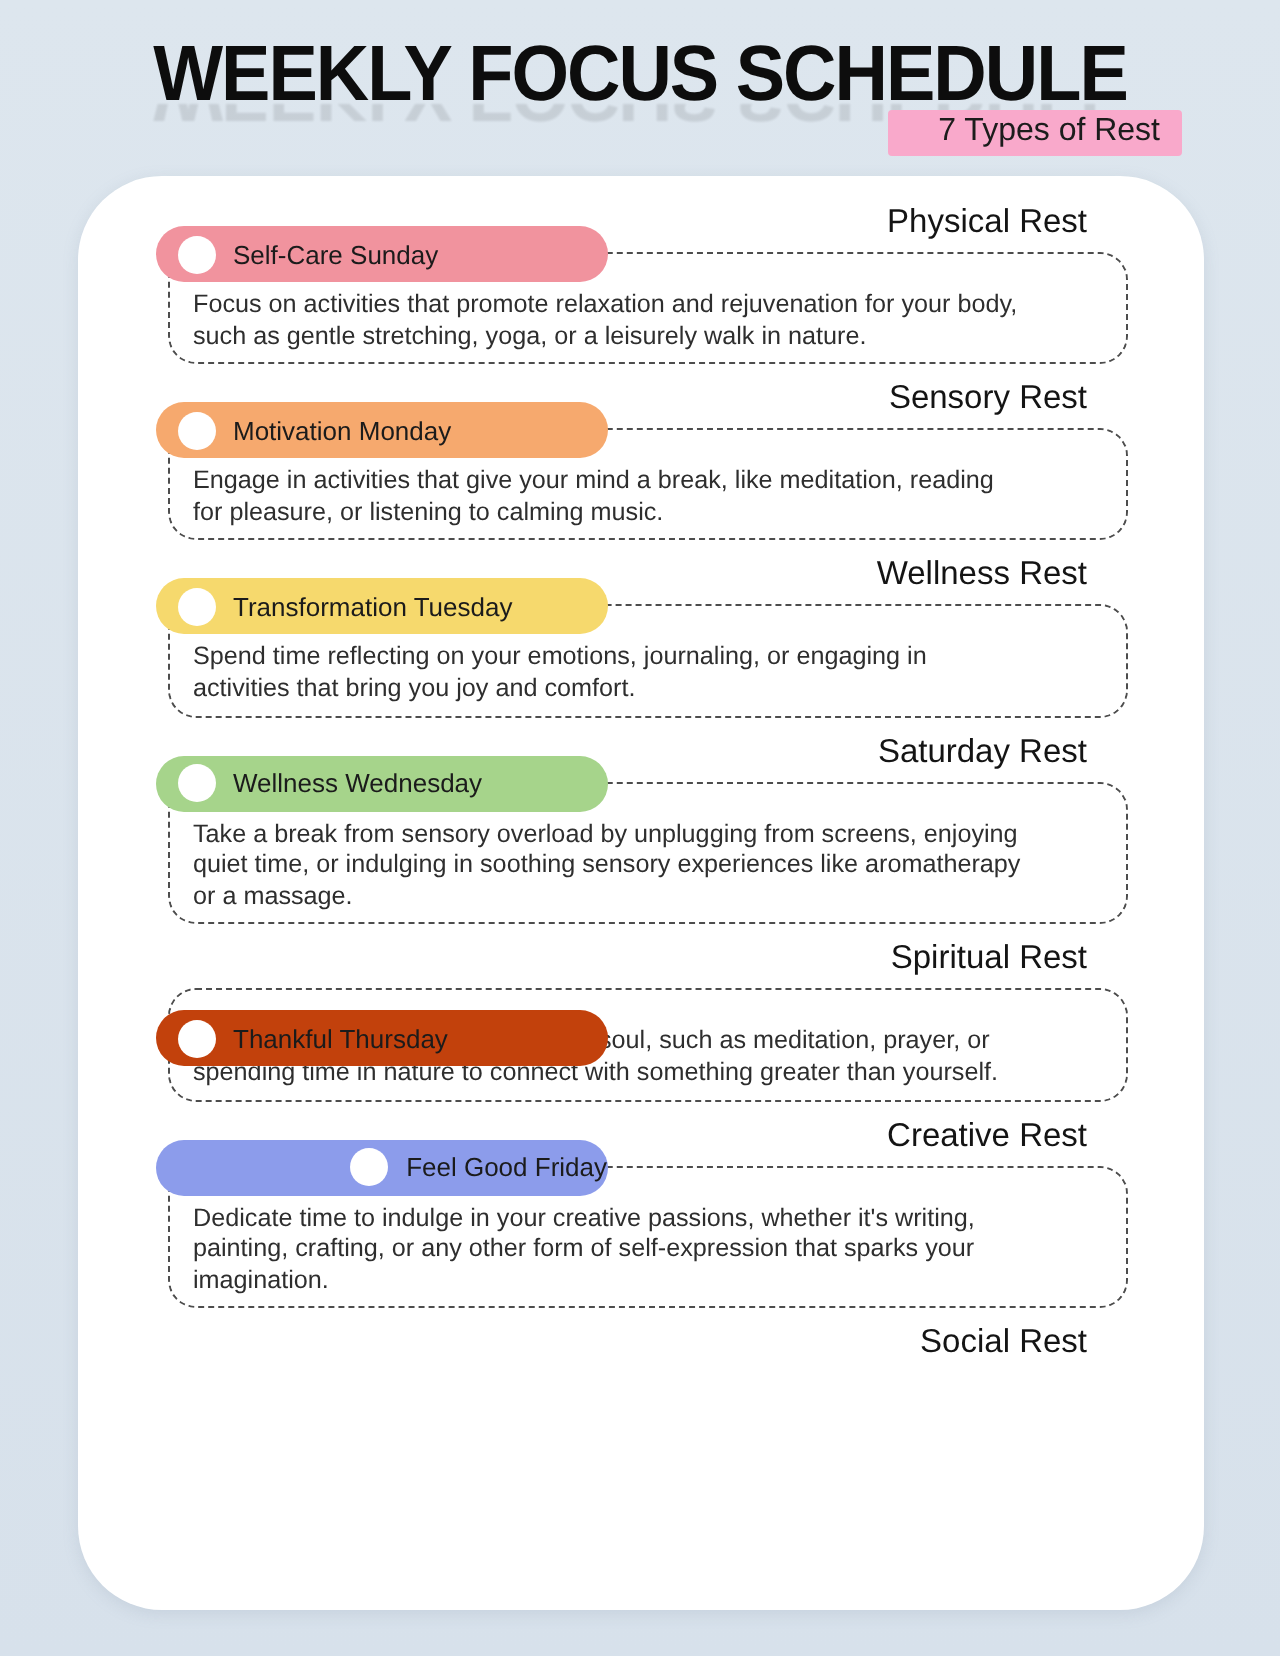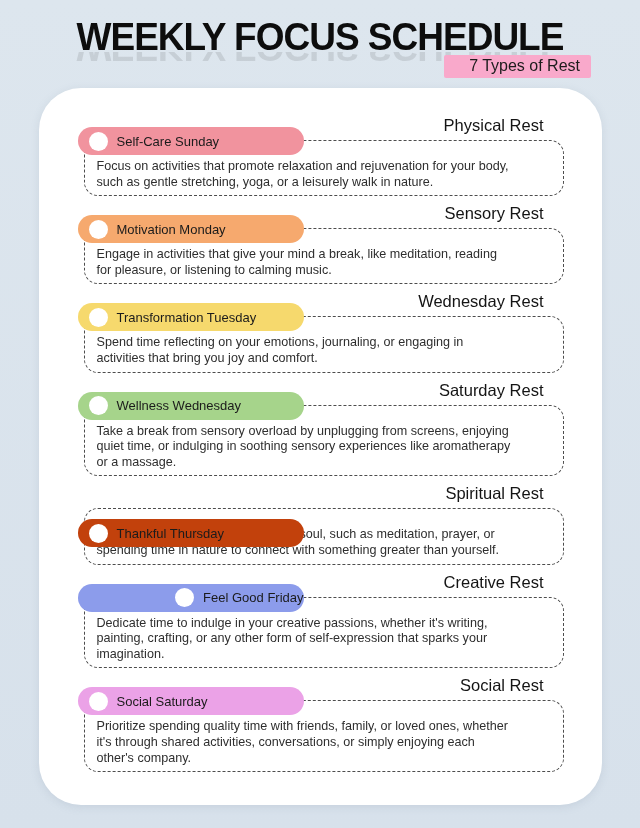--- a/index.html
+++ b/index.html
@@ -65,21 +65,21 @@
   }
   
   .card {
     position: relative;
     margin: 0 auto;
     width: 563px;
     height: 717px;
     background: #ffffff;
     border-radius: 42px;
     box-shadow: 0 2px 8px rgba(120,140,160,0.18);
-    padding-top: 26px;
+    padding-top: 12px;
     box-sizing: border-box;
   }
   
   .section {
     margin-bottom: 6px;
   }
   .rest-label {
     width: 480px;
     margin-left: 45px;
     box-sizing: border-box;
@@ -160,21 +160,21 @@
       <div class="box">
         <div class="pill" style="background-color: rgb(246, 169, 110);">
           <span class="dot"></span>
           <span class="day">Motivation Monday</span>
         </div>
         <p class="desc">Engage in activities that give your mind a break, like meditation, reading for pleasure, or listening to calming music.</p>
       </div>
     </section>
 
     <section class="section">
-      <div class="rest-label">Wednesday Rest</div>
+      <div class="rest-label">Wellness Rest</div>
       <div class="box">
         <div class="pill" style="background-color: rgb(246, 217, 109);">
           <span class="dot"></span>
           <span class="day">Transformation Tuesday</span>
         </div>
         <p class="desc">Spend time reflecting on your emotions, journaling, or engaging in activities that bring you joy and comfort.</p>
       </div>
     </section>
 
     <section class="section">
@@ -205,23 +205,16 @@
         <div class="pill" style="background-color: rgb(140, 156, 235); justify-content: flex-end;">
           <span class="dot"></span>
           <span class="day">Feel Good Friday</span>
         </div>
         <p class="desc">Dedicate time to indulge in your creative passions, whether it's writing, painting, crafting, or any other form of self-expression that sparks your imagination.</p>
       </div>
     </section>
 
     <section class="section">
       <div class="rest-label">Social Rest</div>
-      <div class="box">
-        <div class="pill" style="background-color: rgb(235, 162, 231);">
-          <span class="dot"></span>
-          <span class="day">Social Saturday</span>
-        </div>
-        <p class="desc">Prioritize spending quality time with friends, family, or loved ones, whether it's through shared activities, conversations, or simply enjoying each other's company.</p>
-      </div>
     </section>
 
   </div>
 </div>
 
 </body></html>

